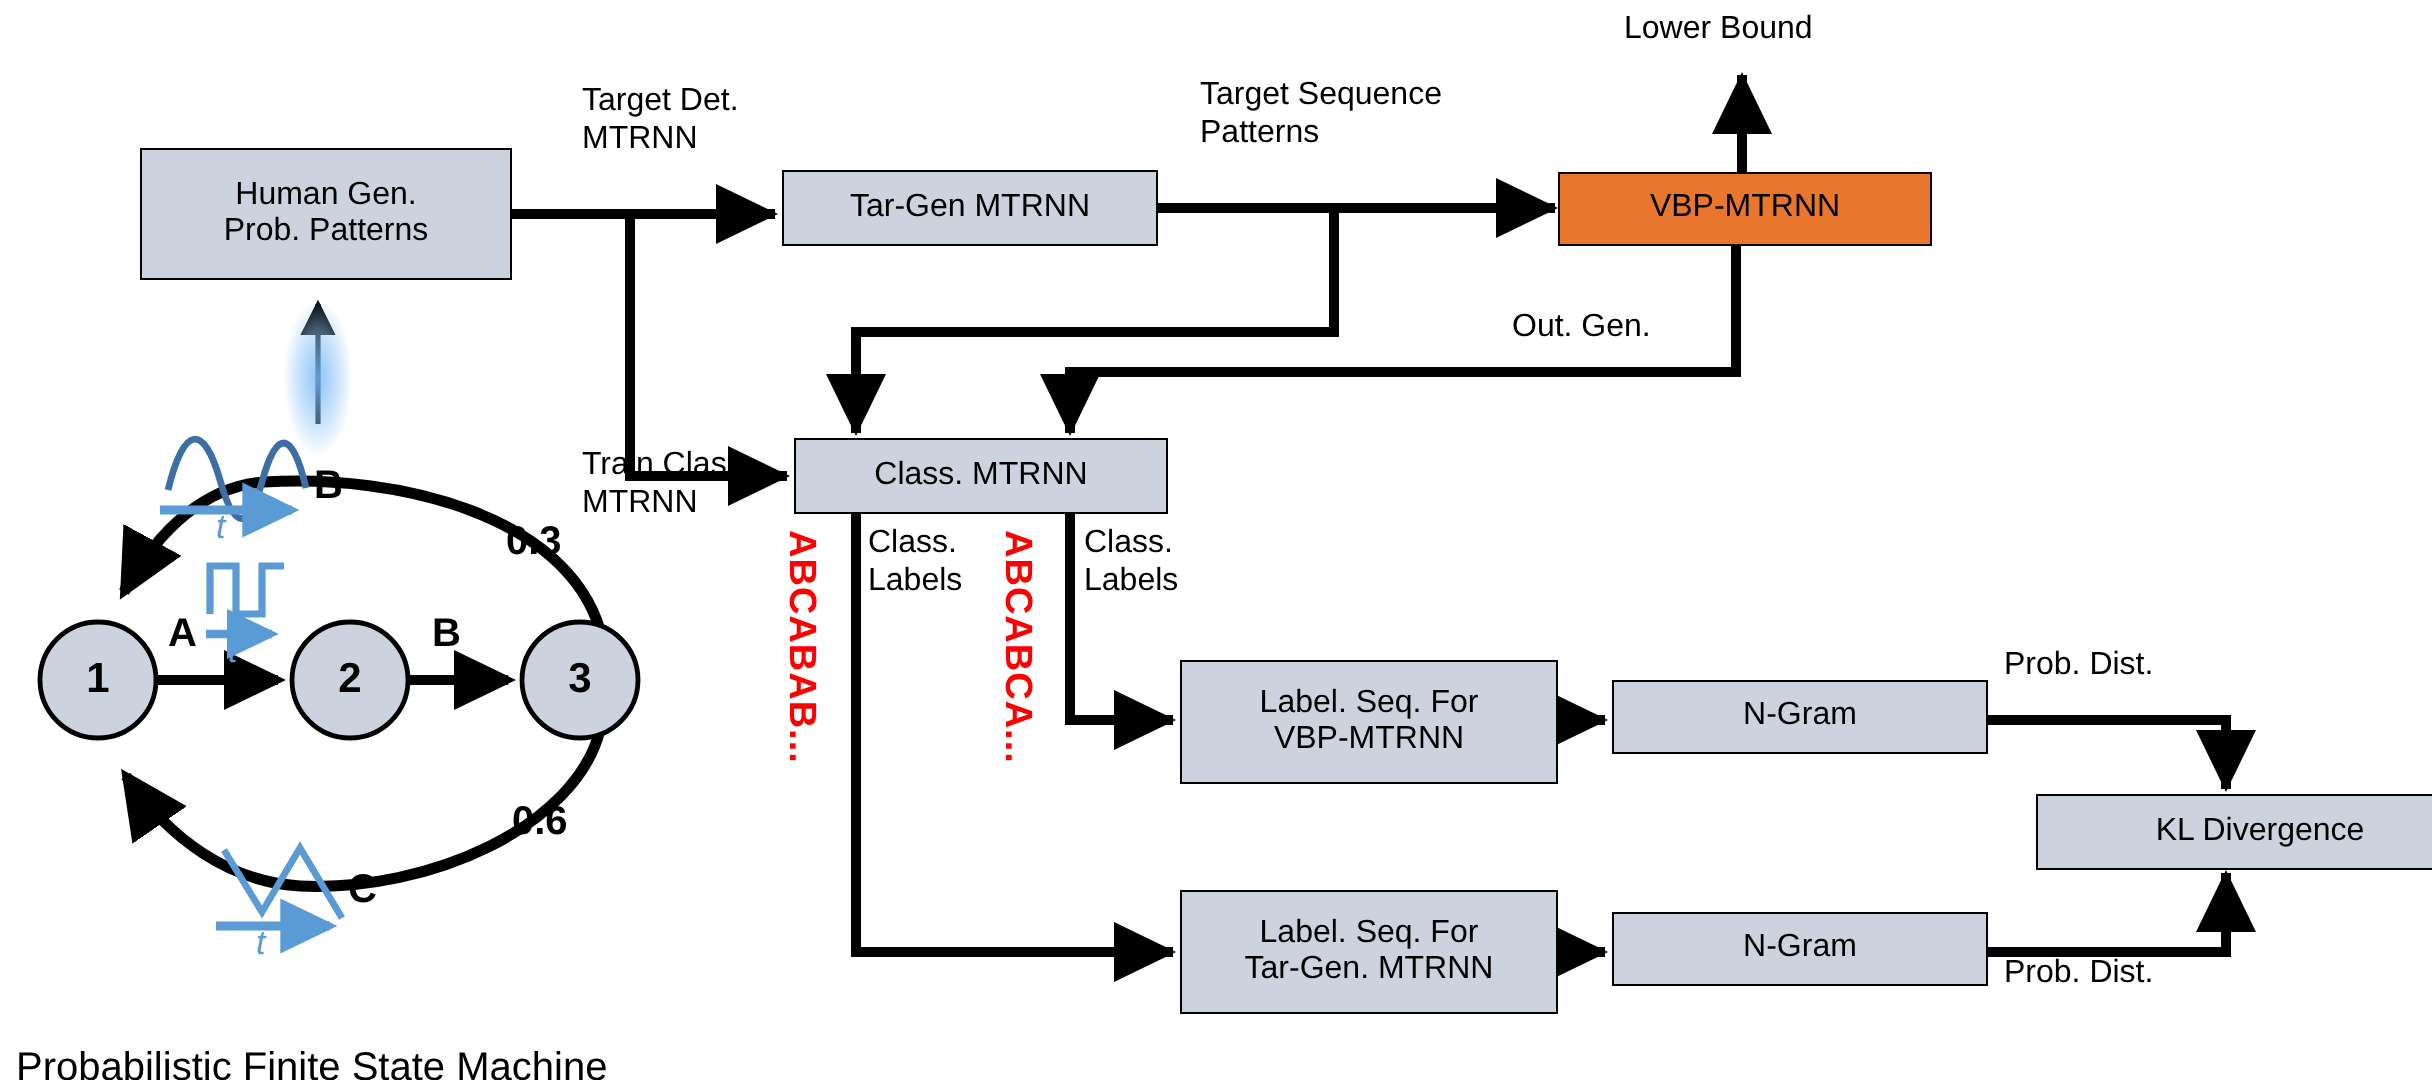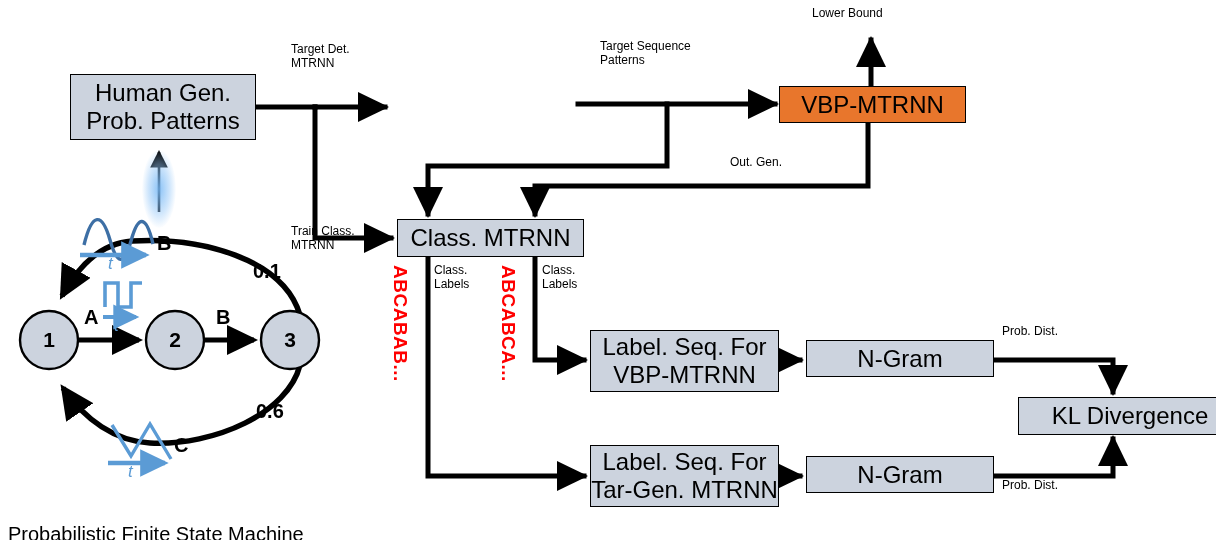--- a/index.html
+++ b/index.html
@@ -4,24 +4,24 @@
 <title>Diagram</title>
 <style>
   html,body{margin:0;padding:0;background:#ffffff;}
   body{width:1216px;height:540px;overflow:hidden;
        font-family:"Liberation Sans","DejaVu Sans",sans-serif;}
   #stage{position:relative;width:1216px;height:540px;background:#fff;}
   svg#canvas{position:absolute;left:0;top:0;width:1216px;height:540px;}
   .nodebox{position:absolute;box-sizing:border-box;
            background:#ccd3de;border:1.6px solid #000;
            display:flex;align-items:center;justify-content:center;
-           text-align:center;color:#000;font-size:24px;line-height:1.15;
+           text-align:center;color:#000;font-size:16px;line-height:1.15;
            font-family:"Liberation Sans","DejaVu Sans",sans-serif;}
   .nodebox.orange{background:#e8762c;}
-  .edgelabel{position:absolute;color:#000;font-size:12px;line-height:1.18;
+  .edgelabel{position:absolute;color:#000;font-size:16px;line-height:1.18;
              white-space:pre;text-align:left;}
   .fsmlabel{position:absolute;color:#000;font-size:20px;font-weight:bold;}
   .fsmcaption{position:absolute;color:#000;font-size:20px;}
   .statenum{position:absolute;color:#000;font-size:21px;font-weight:bold;
             text-align:center;}
   .tlabel{position:absolute;color:#5b9bd5;font-size:17px;font-style:italic;}
   .redseq{position:absolute;color:#ff0000;font-size:19px;font-weight:bold;
           letter-spacing:.5px;white-space:nowrap;
           transform-origin:0 0;transform:rotate(90deg);}
   .glow{position:absolute;border-radius:50%;
@@ -111,20 +111,23 @@
     </g>
   </svg>
 
   <div class="glow" style="left:142px;top:150px;width:34px;height:78px;"></div>
 
   <div class="nodebox" style="left:70px;top:74px;width:186px;height:66px;">
     <span style="white-space:pre-line;">Human Gen.
 Prob. Patterns</span>
   </div>
 
+  <div class="nodebox" style="left:391px;top:85px;width:188px;height:38px;">
+    <span style="white-space:pre-line;">Tar-Gen MTRNN</span>
+  </div>
 
   <div class="nodebox orange" style="left:779px;top:86px;width:187px;height:37px;">
     <span style="white-space:pre-line;">VBP-MTRNN</span>
   </div>
 
   <div class="nodebox" style="left:397px;top:219px;width:187px;height:38px;">
     <span style="white-space:pre-line;">Class. MTRNN</span>
   </div>
 
   <div class="nodebox" style="left:590px;top:330px;width:189px;height:62px;">
@@ -153,42 +156,42 @@
 MTRNN</div>
 
   <div class="edgelabel" style="left: 291px; top: 176px; white-space: pre-line; margin-top: 48px;">Train Class.
 MTRNN</div>
 
   <div class="edgelabel" style="left: 600px; top: 39px; white-space: pre-line;">Target Sequence
 Patterns</div>
 
   <div class="edgelabel" style="left: 812px; top: 6px; white-space: pre-line;">Lower Bound</div>
 
-  <div class="edgelabel" style="left: 730px; top: 155px; white-space: pre-line;">Out. Gen.</div>
+  <div class="edgelabel" style="left: 756px; top: 155px; white-space: pre-line;">Out. Gen.</div>
 
   <div class="edgelabel" style="left: 434px; top: 263px; white-space: pre-line;">Class.
 Labels</div>
 
   <div class="edgelabel" style="left: 542px; top: 263px; white-space: pre-line;">Class.
 Labels</div>
 
   <div class="edgelabel" style="left: 1002px; top: 324px; white-space: pre-line;">Prob. Dist.</div>
 
   <div class="edgelabel" style="left: 1002px; top: 478px; white-space: pre-line;">Prob. Dist.</div>
 
   <div class="redseq" style="left:411px;top:265px;">ABCABAB...</div>
   <div class="redseq" style="left:519px;top:265px;">ABCABCA...</div>
 
   <div class="statenum" style="left:39px;top:328px;width:20px;">1</div>
   <div class="statenum" style="left:165px;top:328px;width:20px;">2</div>
   <div class="statenum" style="left:280px;top:328px;width:20px;">3</div>
 
   <div class="fsmlabel" style="left:84px;top:306px;">A</div>
   <div class="fsmlabel" style="left:216px;top:306px;">B</div>
-  <div class="fsmlabel" style="left:253px;top:260px;">0.1</div>
+  <div class="fsmlabel" style="left:253px;top:260px;">0.3</div>
   <div class="fsmlabel" style="left:256px;top:400px;">0.6</div>
 
   <div class="fsmlabel" style="left:157px;top:232px;">B</div>
   <div class="fsmlabel" style="left:174px;top:434px;">C</div>
 
   <div class="tlabel" style="left:108px;top:254px;">t</div>
   <div class="tlabel" style="left:114px;top:316px;">t</div>
   <div class="tlabel" style="left:128px;top:462px;">t</div>
 
   <div class="fsmcaption" style="left:8px;top:477px;margin-top:46px;">Probabilistic Finite State Machine</div>

